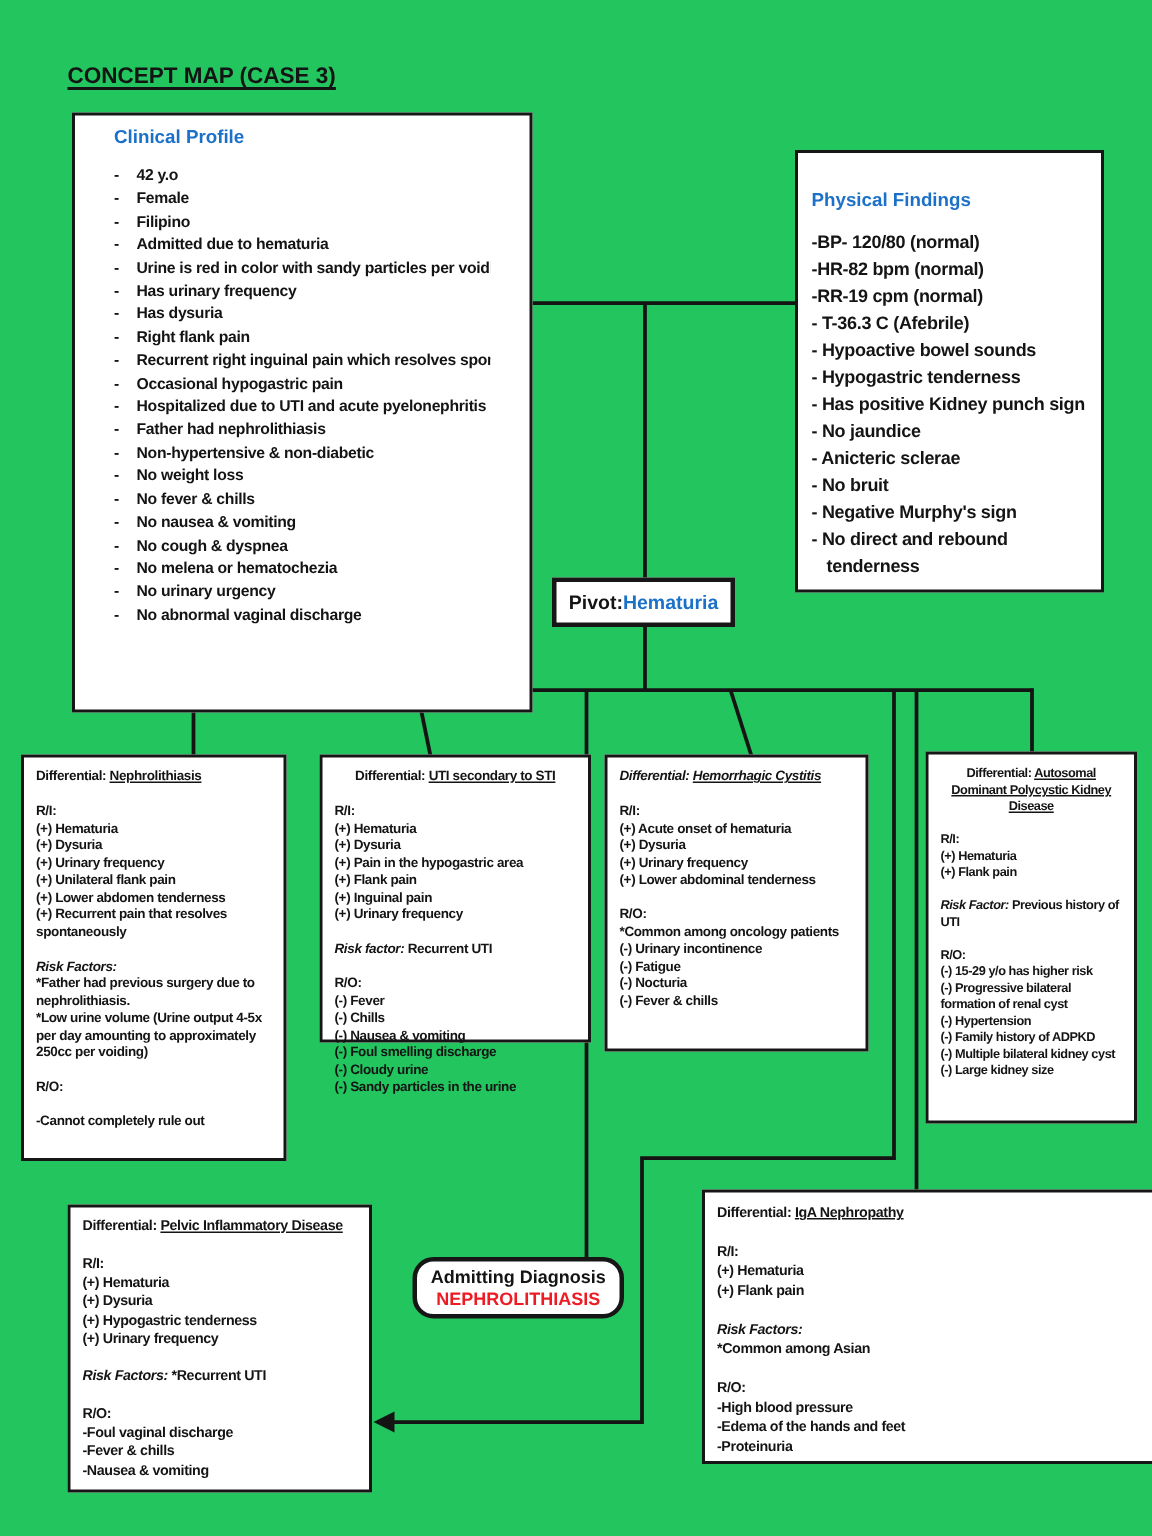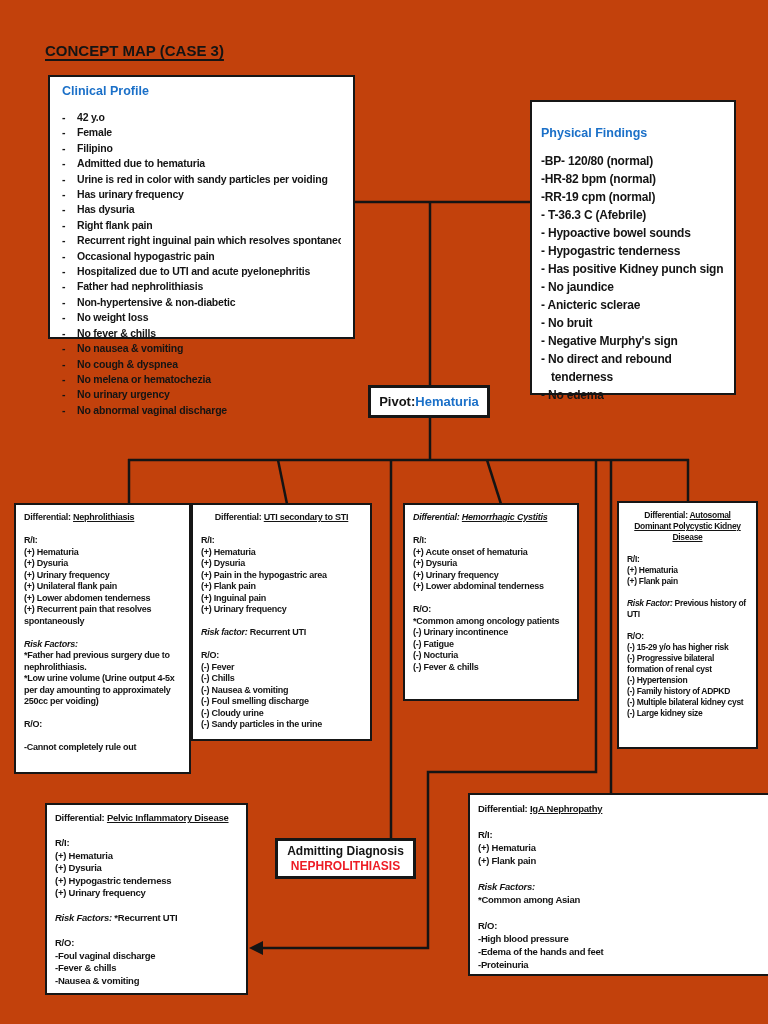--- a/index.html
+++ b/index.html
@@ -1,59 +1,59 @@
 <!DOCTYPE html>
 <html><head>
 <meta charset="utf-8">
 <style>
   html,body{margin:0;padding:0;background:#ffffff;}
   .canvas{
-    position:relative;width:768px;height:1024px;background:#c2410c;overflow:hidden;
+    position:relative;width:768px;height:1024px;background:#22c55e;overflow:hidden;
     font-family:"Liberation Sans",sans-serif;color:#141414;
   }
   .wires{position:absolute;left:0;top:0;z-index:1;}
   .pagetitle{
     position:absolute;left:45px;top:42px;margin:0;z-index:2;
     font-size:15px;font-weight:bold;letter-spacing:0;
     text-decoration:underline;text-decoration-thickness:2px;text-underline-offset:3px;
   }
   .box{position:absolute;background:#ffffff;border:2px solid #161616;box-sizing:border-box;z-index:2;}
   .blue{color:var(--accent,#1b70c8);}
   .red{color:var(--danger,#ed1c24);}
 
   
-  .clinical{left:48px;top:75px;width:307px;height:264px;padding:7px 12px;}
+  .clinical{left:48px;top:75px;width:307px;height:400px;padding:7px 26px;}
   .physical{left:530px;top:100px;width:206px;height:295px;padding:24px 9px;}
   .boxtitle{font-weight:bold;font-size:12.5px;margin-bottom:12px;}
   .cplist{font-size:10.5px;font-weight:bold;letter-spacing:-0.2px;}
   .cplist .li{display:flex;line-height:15.4px;white-space:nowrap;overflow:hidden;}
   .cplist .dash{width:15px;flex:0 0 15px;}
   .pflist{font-size:12px;font-weight:bold;letter-spacing:-0.2px;}
   .pflist .li{line-height:18px;padding-left:10px;text-indent:-10px;}
 
   
   .pivot{
     left:368px;top:385px;width:122px;height:33px;border-width:3px;
     display:flex;align-items:center;justify-content:center;gap:0;
     font-size:13px;font-weight:bold;
   }
   .admitting{
     left:275px;top:838px;width:141px;height:41px;border-width:3px;
     display:flex;flex-direction:column;align-items:center;justify-content:center;
-    font-size:12px;font-weight:bold;line-height:15px;
+    font-size:12px;font-weight:bold;line-height:15px;border-radius:14px;
   }
 
   
   .diff{border-width:2.5px;padding:7px 8px;font-size:9px;font-weight:bold;letter-spacing:-0.25px;}
   .diff .dtitle{line-height:11.5px;}
   .diff .dname{text-decoration:underline;}
   .diff .dline{line-height:11.5px;min-height:11.5px;}
   .diff .ital{font-style:italic;}
   .nephro{left:14px;top:503px;width:177px;height:271px;}
-  .uti{left:191px;top:503px;width:181px;height:238px;}
+  .uti{left:213px;top:503px;width:181px;height:192px;}
   .uti .dtitle{text-align:center;}
   .hemo{left:403px;top:503px;width:176px;height:198px;}
   .hemo .dtitle{text-align:left;font-style:italic;}
   .adpkd{left:617px;top:501px;width:141px;height:248px;font-size:8.5px;letter-spacing:-0.3px;}
   .adpkd .dtitle{text-align:center;}
   .adpkd .dline,.adpkd .dtitle{line-height:11px;min-height:11px;}
   .pid{left:45px;top:803px;width:203px;height:192px;font-size:9.5px;}
   .pid .dline,.pid .dtitle{line-height:12.5px;min-height:12.5px;}
   .iga{left:468px;top:793px;width:313px;height:183px;font-size:9.5px;}
   .iga .dline,.iga .dtitle{line-height:13px;min-height:13px;}
@@ -176,21 +176,20 @@
         <div class="li">-RR-19 cpm (normal)</div>
         <div class="li">- T-36.3 C (Afebrile)</div>
         <div class="li">- Hypoactive bowel sounds</div>
         <div class="li">- Hypogastric tenderness</div>
         <div class="li">- Has positive Kidney punch sign</div>
         <div class="li">- No jaundice</div>
         <div class="li">- Anicteric sclerae</div>
         <div class="li">- No bruit</div>
         <div class="li">- Negative Murphy's sign</div>
         <div class="li">- No direct and rebound tenderness</div>
-        <div class="li">- No edema</div>
       </div>
   </section>
 
   <section class="box pivot">
     <span>Pivot:</span>
     <span class="blue">Hematuria</span>
   </section>
 
   <section class="box diff nephro">
     <div class="dtitle"><span class="dlabel">Differential:</span> <span class="dname">Nephrolithiasis</span></div>

